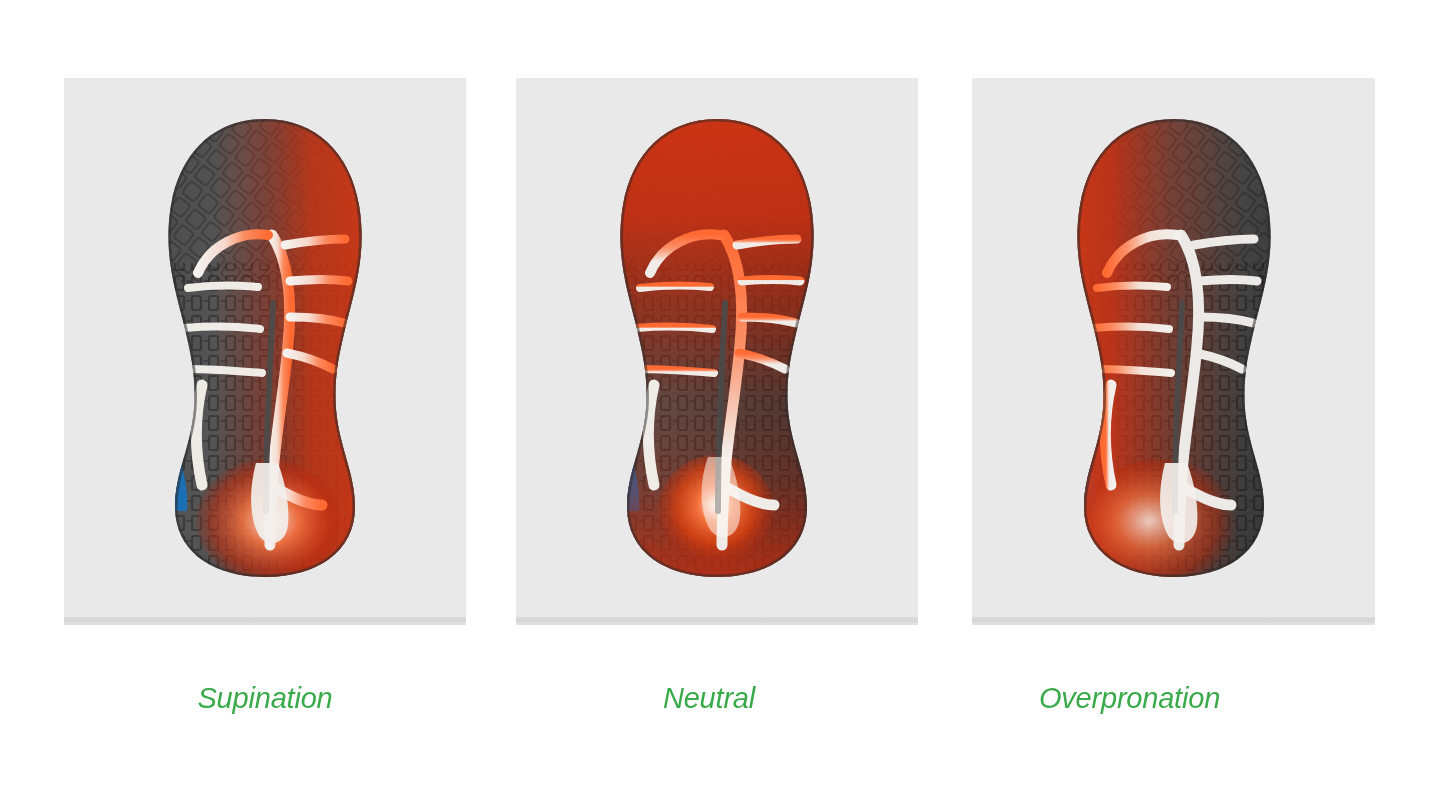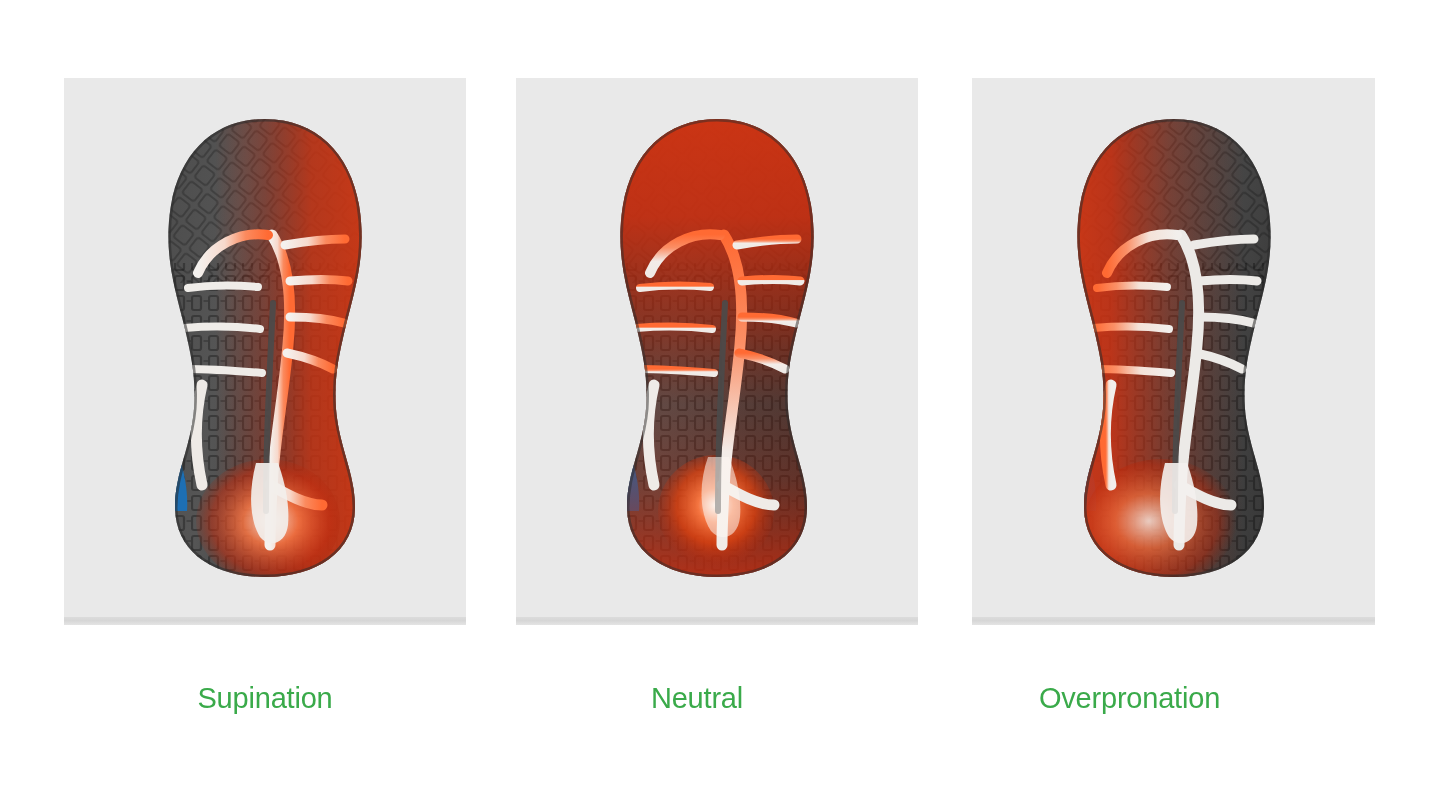--- a/index.html
+++ b/index.html
@@ -51,23 +51,24 @@
   .label {
     position: absolute;
     top: 678px;
     text-align: center;
     font-size: 29px;
     line-height: 40px;
     color: #3aaa4a;
     font-family: "Liberation Sans", sans-serif;
     letter-spacing: -0.2px;
     white-space: nowrap;
+    font-style: italic;
   }
   .label.c0 { left: 64px;  width: 402px; }
-  .label.c1 { left: 496px; width: 402px; }
+  .label.c1 { left: 508px; width: 402px; }
   .label.c2 { left: 928px; width: 403px; }
 </style>
 </head>
 <body>
 
 <div id="stage">
 
   <div class="card c0">
     <div class="shoe-wrap">
       <svg class="shoe-svg" viewBox="0 0 250 470" xmlns="http://www.w3.org/2000/svg" aria-hidden="true">

